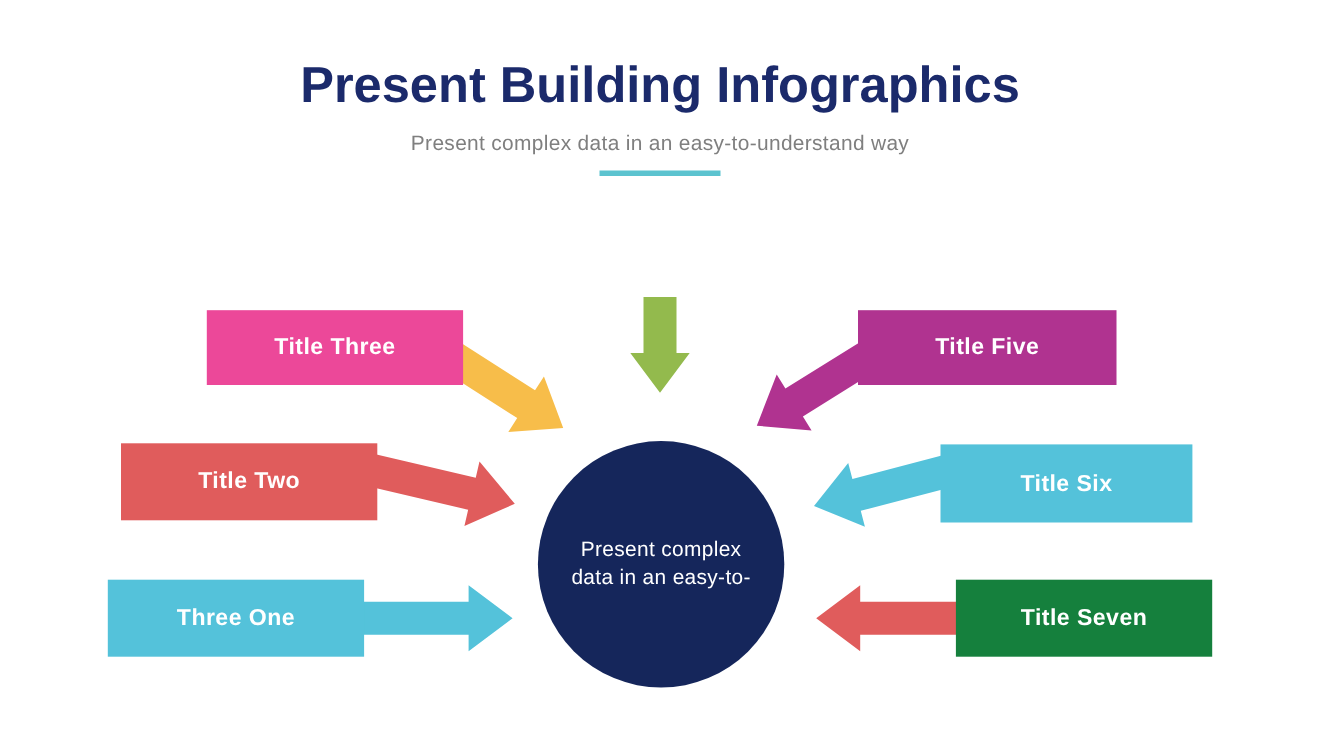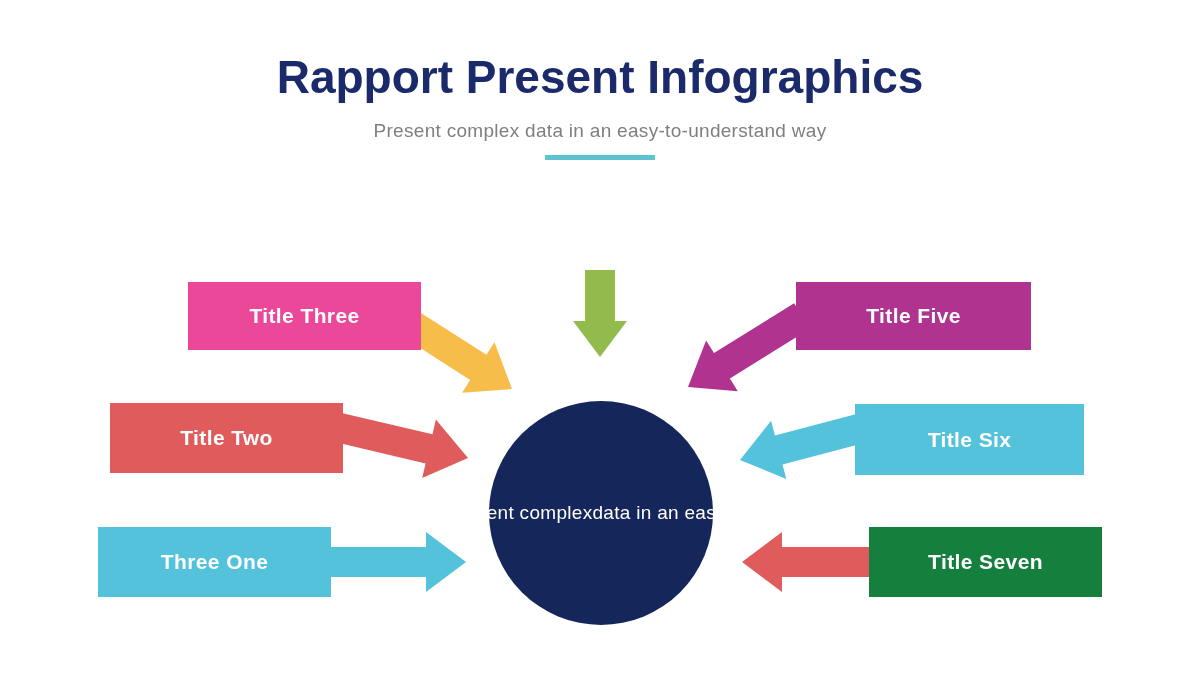--- a/index.html
+++ b/index.html
@@ -61,51 +61,51 @@
   .item-label {
     color: #ffffff;
     font-size: 21px;
     font-weight: 700;
     letter-spacing: 0.4px;
   }
   .box-one   { left:  98px; top: 527px; width: 233px; height: 70px; }
   .box-two   { left: 110px; top: 403px; width: 233px; height: 70px; }
   .box-three { left: 188px; top: 282px; width: 233px; height: 68px; }
   .box-four  { left: 484px; top: 208px; width: 233px; height: 69px; }
-  .box-five  { left: 796px; top: 282px; width: 235px; height: 68px; }
+  .box-five  { left: 780px; top: 282px; width: 235px; height: 68px; }
   .box-six   { left: 855px; top: 404px; width: 229px; height: 71px; }
   .box-seven { left: 869px; top: 527px; width: 233px; height: 70px; }
   .center-circle {
     position: absolute;
     z-index: 2;
     left: 489px;
     top: 401px;
     width: 224px;
     height: 224px;
     border-radius: 50%;
     display: flex;
-    flex-direction: row;
+    flex-direction: column;
     align-items: center;
     justify-content: center;
   }
   .center-line {
     font-size: 19px;
     font-weight: 400;
     line-height: 1.38;
     letter-spacing: 0.3px;
     text-align: center;
     white-space: nowrap;
   }
 </style>
 </head>
 <body>
 
 <div class="canvas">
 
-  <div class="page-title" style="color: rgb(27, 42, 107);">Rapport Present Infographics</div>
+  <div class="page-title" style="color: rgb(27, 42, 107);">Present Building Infographics</div>
 
   <div class="page-subtitle" style="color: rgb(127, 127, 127);">Present complex data in an easy-to-understand way</div>
 
   <div class="title-divider" style="background-color: rgb(92, 195, 207);"></div>
 
   <svg class="arrows-layer" viewBox="0 0 1200 675">
     <polygon id="arrow-one" points="326,577 426,577 426,592 466,562 426,532 426,547 326,547" style="fill: rgb(84, 194, 218);"></polygon>
     <polygon id="arrow-two" points="332.6,441.6 425.6,463.5 422.2,478.1 468,458 435.9,419.6 432.5,434.3 339.4,412.4" style="fill: rgb(224, 92, 92);"></polygon>
     <polygon id="arrow-three" points="389.9,328.6 470.2,380.1 462.1,392.7 512,389 494.5,342.2 486.4,354.8 406.1,303.4" style="fill: rgb(247, 189, 74);"></polygon>
     <polygon id="arrow-four" points="585,270 585,321 573,321 600,357 627,321 615,321 615,270" style="fill: rgb(147, 186, 77);"></polygon>

